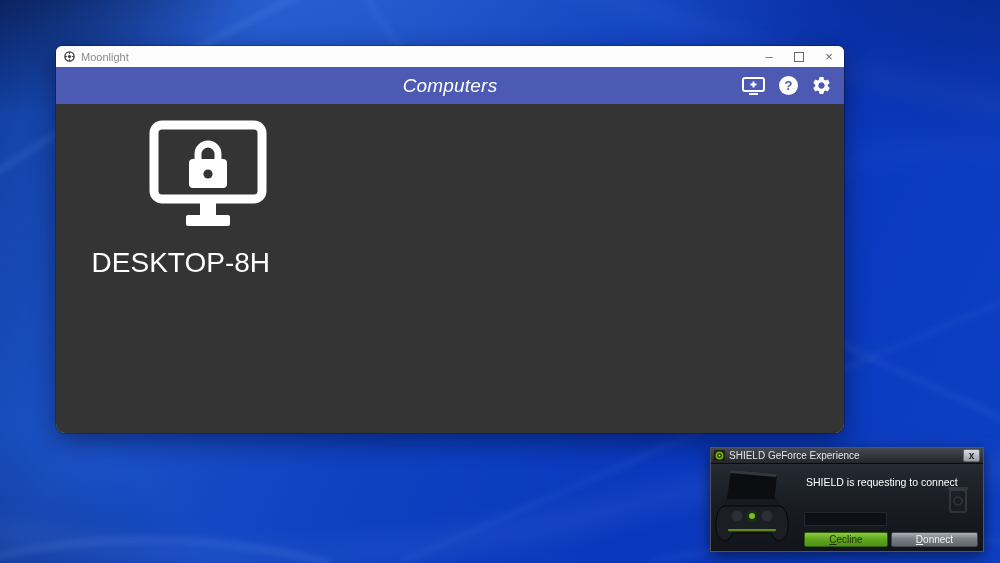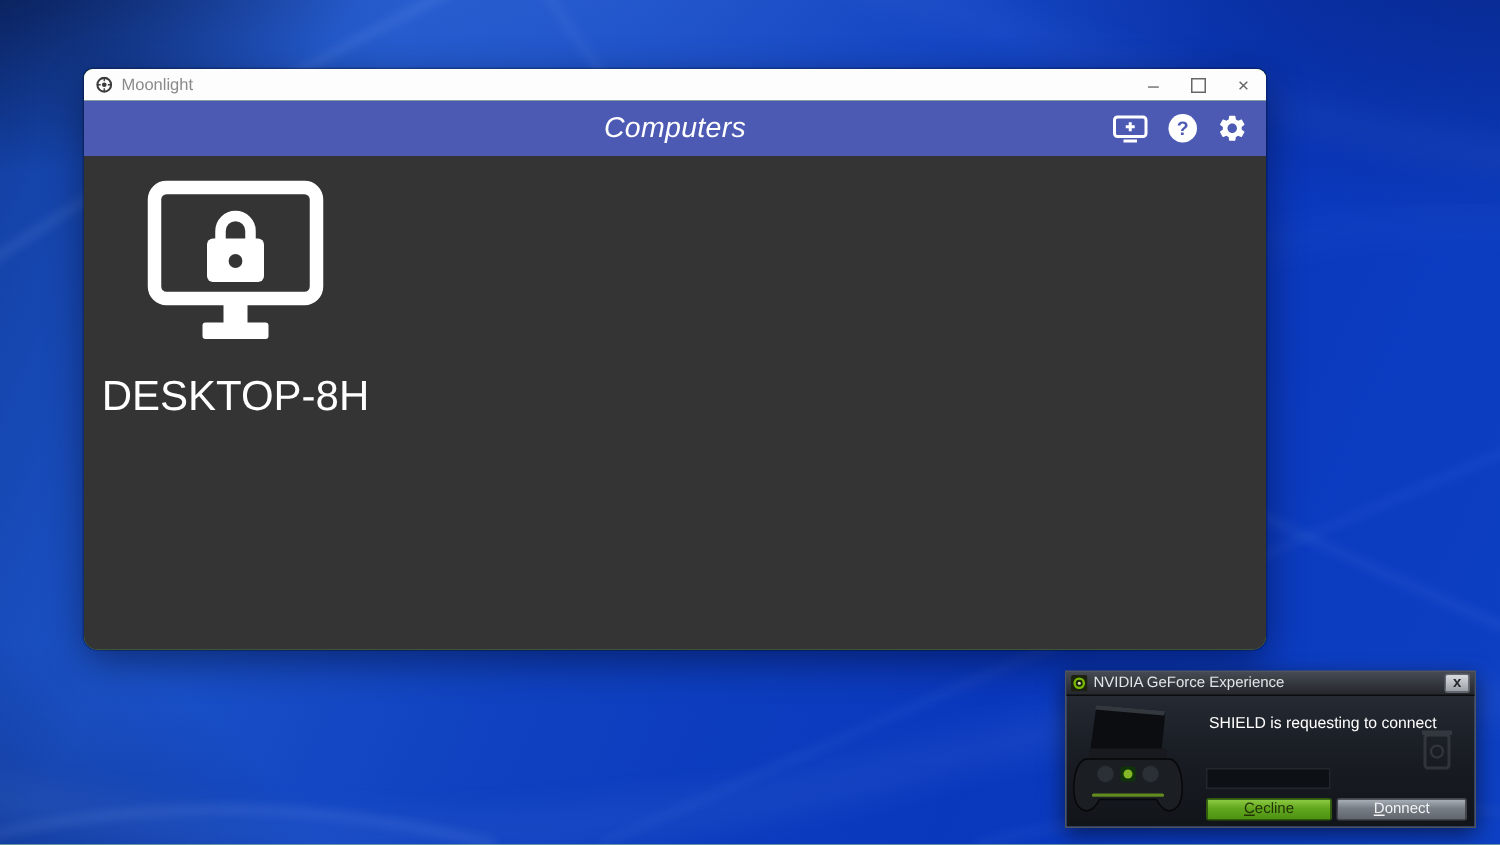--- a/index.html
+++ b/index.html
@@ -42,21 +42,21 @@
   }
   .ml-header-title{color:#fff;font-size:19px;letter-spacing:.2px;font-style:italic;}
   .ml-header-icons{position:absolute;right:12px;top:0;height:100%;display:flex;align-items:center;gap:13px;}
   .hd-icon{display:flex;align-items:center;justify-content:center;cursor:default;}
   .help-circle{width:19px;height:19px;border-radius:50%;background:#fff;color:#4c5ab4;
     font-size:13px;font-weight:bold;display:flex;align-items:center;justify-content:center;}
   .ml-content{
     position:absolute;left:0;top:58px;right:0;bottom:0;background:#343434;
     border-radius:0 0 9px 9px;overflow:hidden;
   }
-  .pc-item{position:absolute;left:0;top:15px;width:202px;text-align:center;cursor:default;}
+  .pc-item{position:absolute;left:12px;top:15px;width:202px;text-align:right;cursor:default;}
   .pc-name{color:#fff;font-size:28px;line-height:1.13;margin-top:12px;}
   
   .nv-dialog{
     position:absolute;left:710px;top:447px;width:272px;height:103px;
     border:1px solid #50555c;
     background:linear-gradient(#2b313a 0%,#1b1f26 45%,#111419 100%);
     box-shadow:0 4px 14px rgba(0,0,0,.55);
     font-family:"Liberation Sans","DejaVu Sans",sans-serif;
   }
   .nv-titlebar{
@@ -182,21 +182,21 @@
 
 <div class="nv-dialog">
   <div class="nv-titlebar">
     <span style="display:flex;">
       <svg width="11" height="11" viewBox="0 0 11 11">
         <rect width="11" height="11" rx="1.5" fill="#1c2110"></rect>
         <circle cx="5.5" cy="5.5" r="3.1" fill="none" stroke="#76b900" stroke-width="1.6"></circle>
         <circle cx="5.5" cy="5.5" r="1" fill="#d6e8a6"></circle>
       </svg>
     </span>
-    <span class="nv-title">NVIDIA GeForce Experience</span>
+    <span class="nv-title">SHIELD GeForce Experience</span>
     <span class="nv-close">x</span>
   </div>
 
   <span class="nv-shield">
     <svg width="82" height="76" viewBox="0 0 82 76">
       <polygon points="17,1 63,5 60,35 13,30" fill="#0c0d10"></polygon>
       <polygon points="17,1 63,5 62,8 16,4" fill="#33373e"></polygon>
       <rect x="12" y="30" width="52" height="7" rx="2" fill="#181a1f"></rect>
       <path d="M10 37 q-7 2 -8 16 q-1 15 6 18 q6 2.5 11 -7 h38 q5 9.5 11 7 q7 -3 6 -18 q-1 -14 -8 -16 z" fill="#1b1e23" stroke="#060708" stroke-width="1"></path>
       <circle cx="23" cy="47" r="5.5" fill="#2b2f36"></circle>

